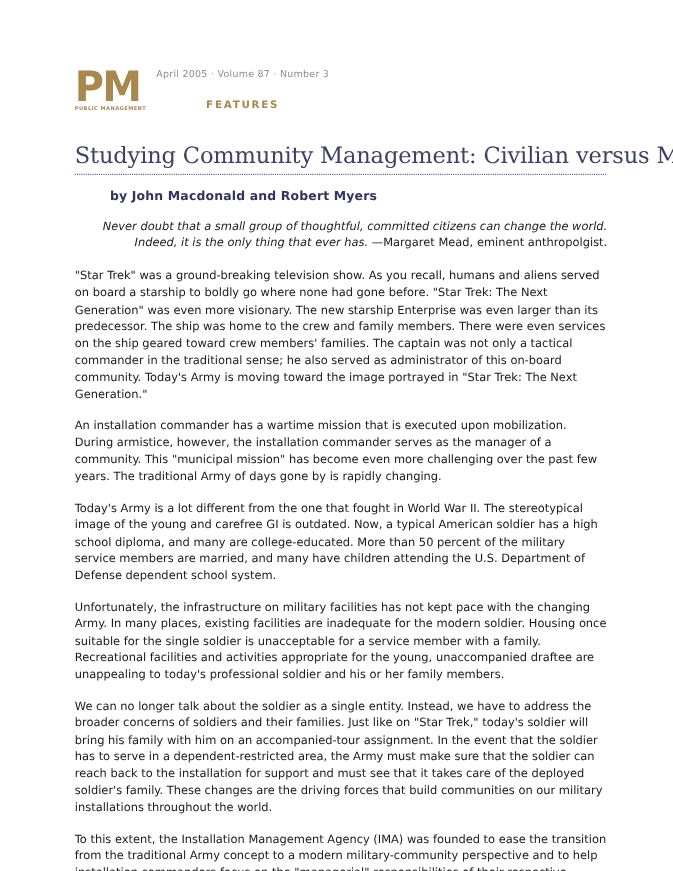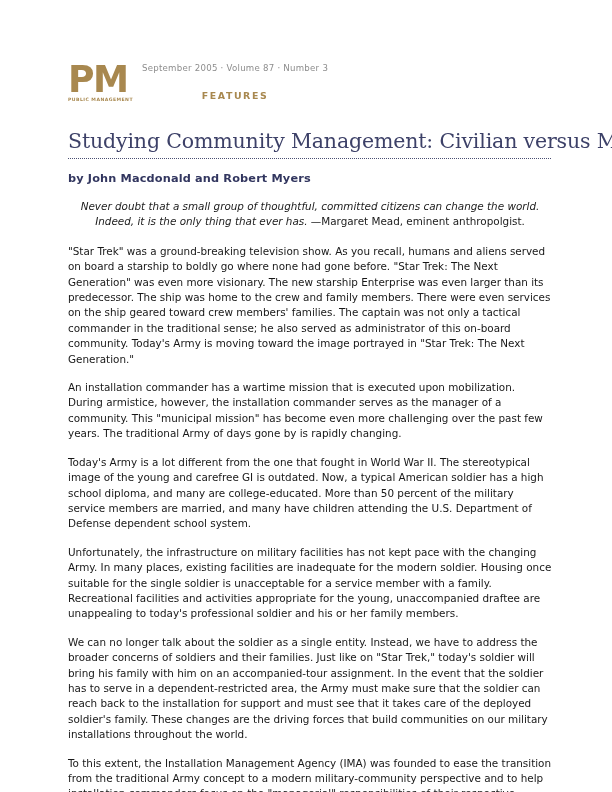--- a/index.html
+++ b/index.html
@@ -104,30 +104,31 @@
     border-top: 1.6px dotted #4a4e72;
   }
 
   
   .byline {
     margin-top: 13px;
     font-size: 11.3px;
     font-weight: bold;
     color: #32365f;
     letter-spacing: 0.15px;
+    margin-left: 32px;
   }
 
   
   .epigraph {
     margin-top: 14px;
     font-size: 10.4px;
     line-height: 15.4px;
     color: #1a1a1a;
     font-style: italic;
-    text-align: center;
+    text-align: right;
   }
   .epigraph .attrib {
     font-style: normal;
   }
 
   
   .body-copy {
     margin-top: 14px;
   }
   .body-copy p {
@@ -146,21 +147,21 @@
 
 <div class="page">
   <div class="content">
 
     <div class="masthead">
       <div class="logo-block">
         <span class="logo-pm">PM</span>
         <span class="logo-sub">PUBLIC MANAGEMENT</span>
       </div>
       <div class="masthead-right">
-        <div class="issue-line">September 2005 · Volume 87 · Number 3</div>
+        <div class="issue-line">April 2005 · Volume 87 · Number 3</div>
         <div class="section-label">FEATURES</div>
       </div>
     </div>
 
     <div class="title-wrap">
       <h1 class="doc-title">Studying Community Management: Civilian versus Military</h1>
       <div class="dotted-rule"></div>
     </div>
 
     <div class="byline">by John Macdonald and Robert Myers</div>

